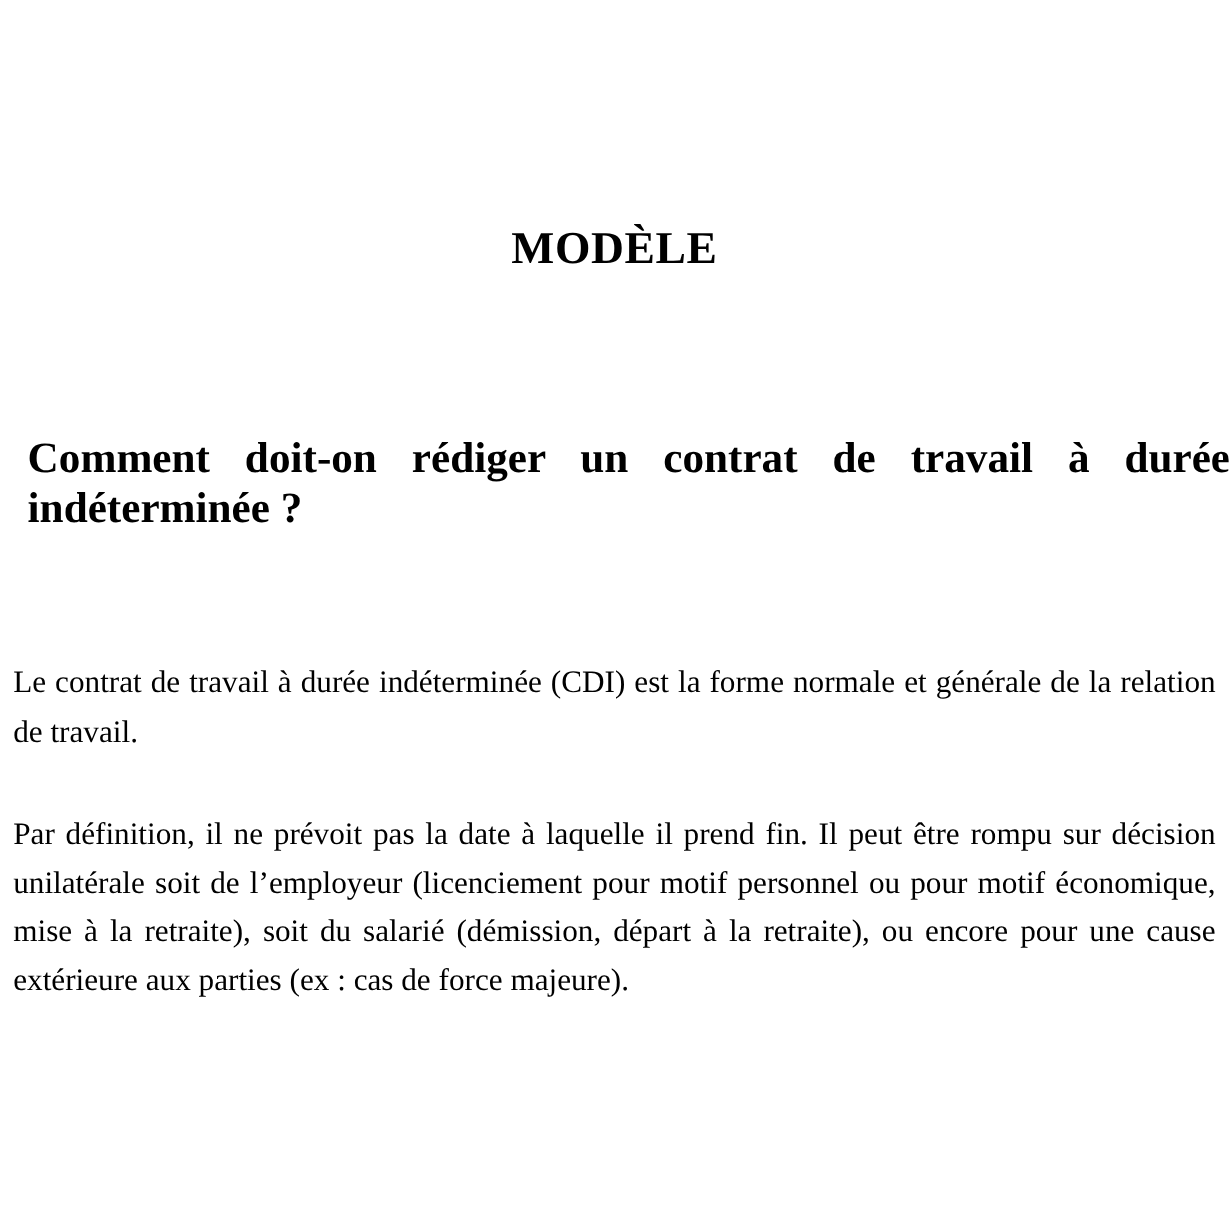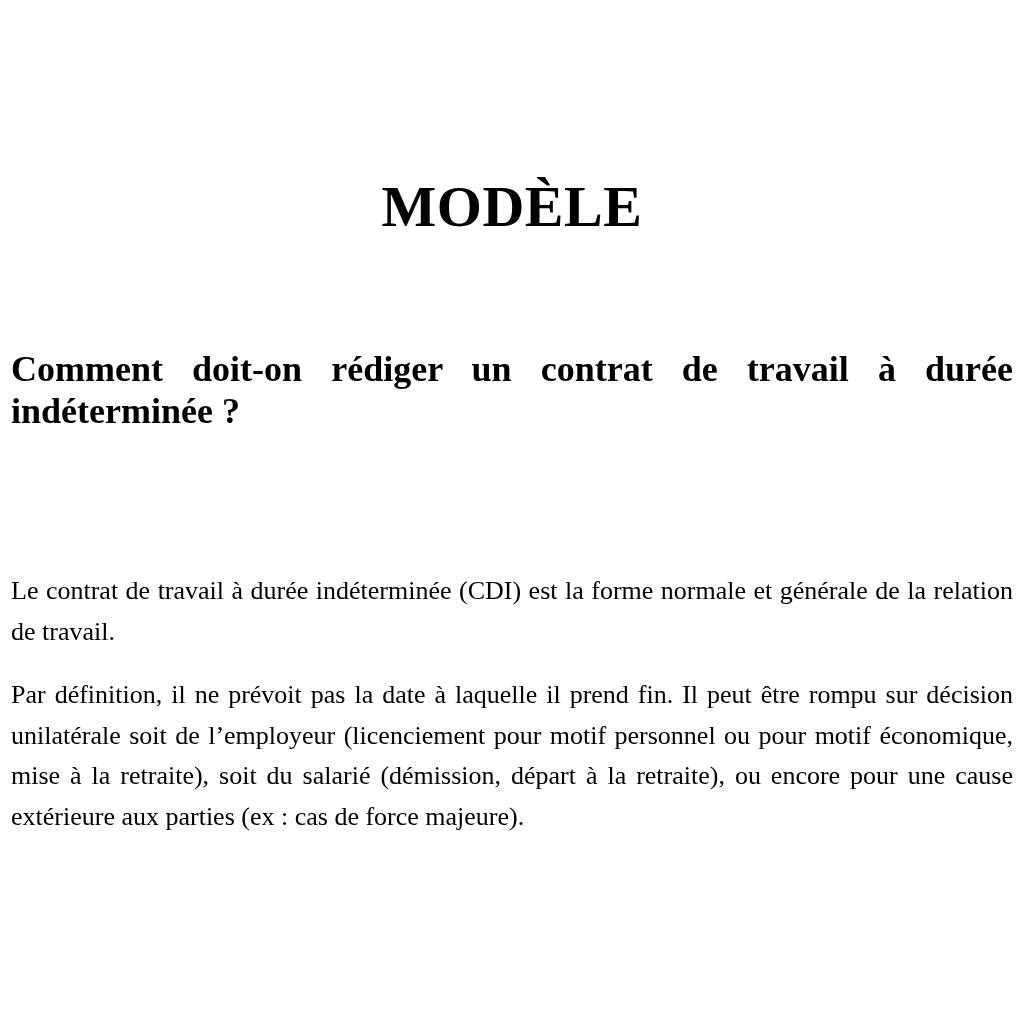--- a/index.html
+++ b/index.html
@@ -21,47 +21,47 @@
       top: 0;
       width: 1002px;
     }
     .doc-title {
       position: absolute;
       left: 0;
       top: 172px;
       width: 1002px;
       text-align: center;
       font-weight: bold;
-      font-size: 58px;
+      font-size: 38px;
       line-height: 70px;
       margin: 0;
       letter-spacing: 0.5px;
     }
     .doc-heading {
       position: absolute;
       left: 0;
       top: 348px;
       width: 1002px;
       font-weight: bold;
       font-size: 36px;
       line-height: 42px;
       text-align: justify;
       text-align-last: left;
-      margin: 0;
+      margin: 12px;
     }
     .para {
       position: absolute;
       left: 0;
       width: 1002px;
       font-size: 26px;
       line-height: 40.5px;
       text-align: justify;
       margin: 0;
     }
-    .para-1 { top: 571px; }
+    .para-1 { top: 549px; }
     .para-2 { top: 675px; }
   </style>
 </head>
 <body>
 
 <div class="page">
   <h1 class="doc-title">MODÈLE</h1>
   <h2 class="doc-heading">Comment doit-on rédiger un contrat de travail à durée indéterminée ?</h2>
   <p class="para para-1">Le contrat de travail à durée indéterminée (CDI) est la forme normale et générale de la relation de travail.</p>
   <p class="para para-2">Par définition, il ne prévoit pas la date à laquelle il prend fin. Il peut être rompu sur décision unilatérale soit de l’employeur (licenciement pour motif personnel ou pour motif économique, mise à la retraite), soit du salarié (démission, départ à la retraite), ou encore pour une cause extérieure aux parties (ex : cas de force majeure).</p>

